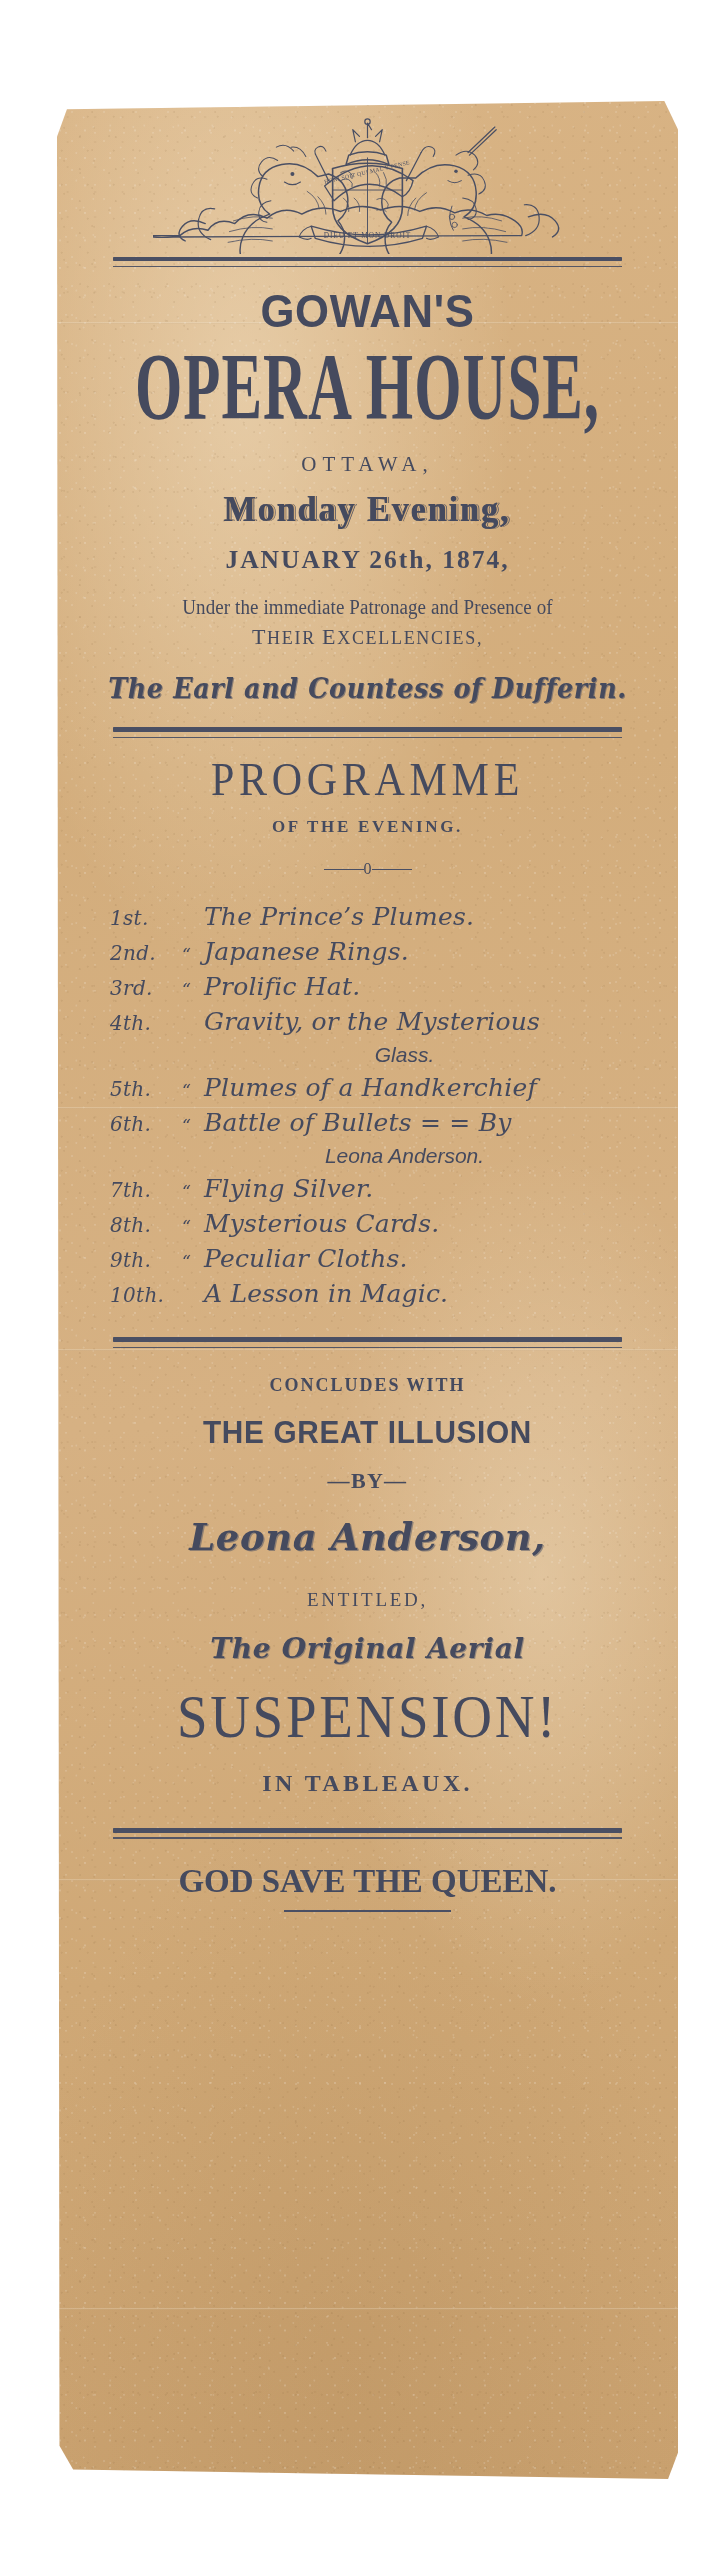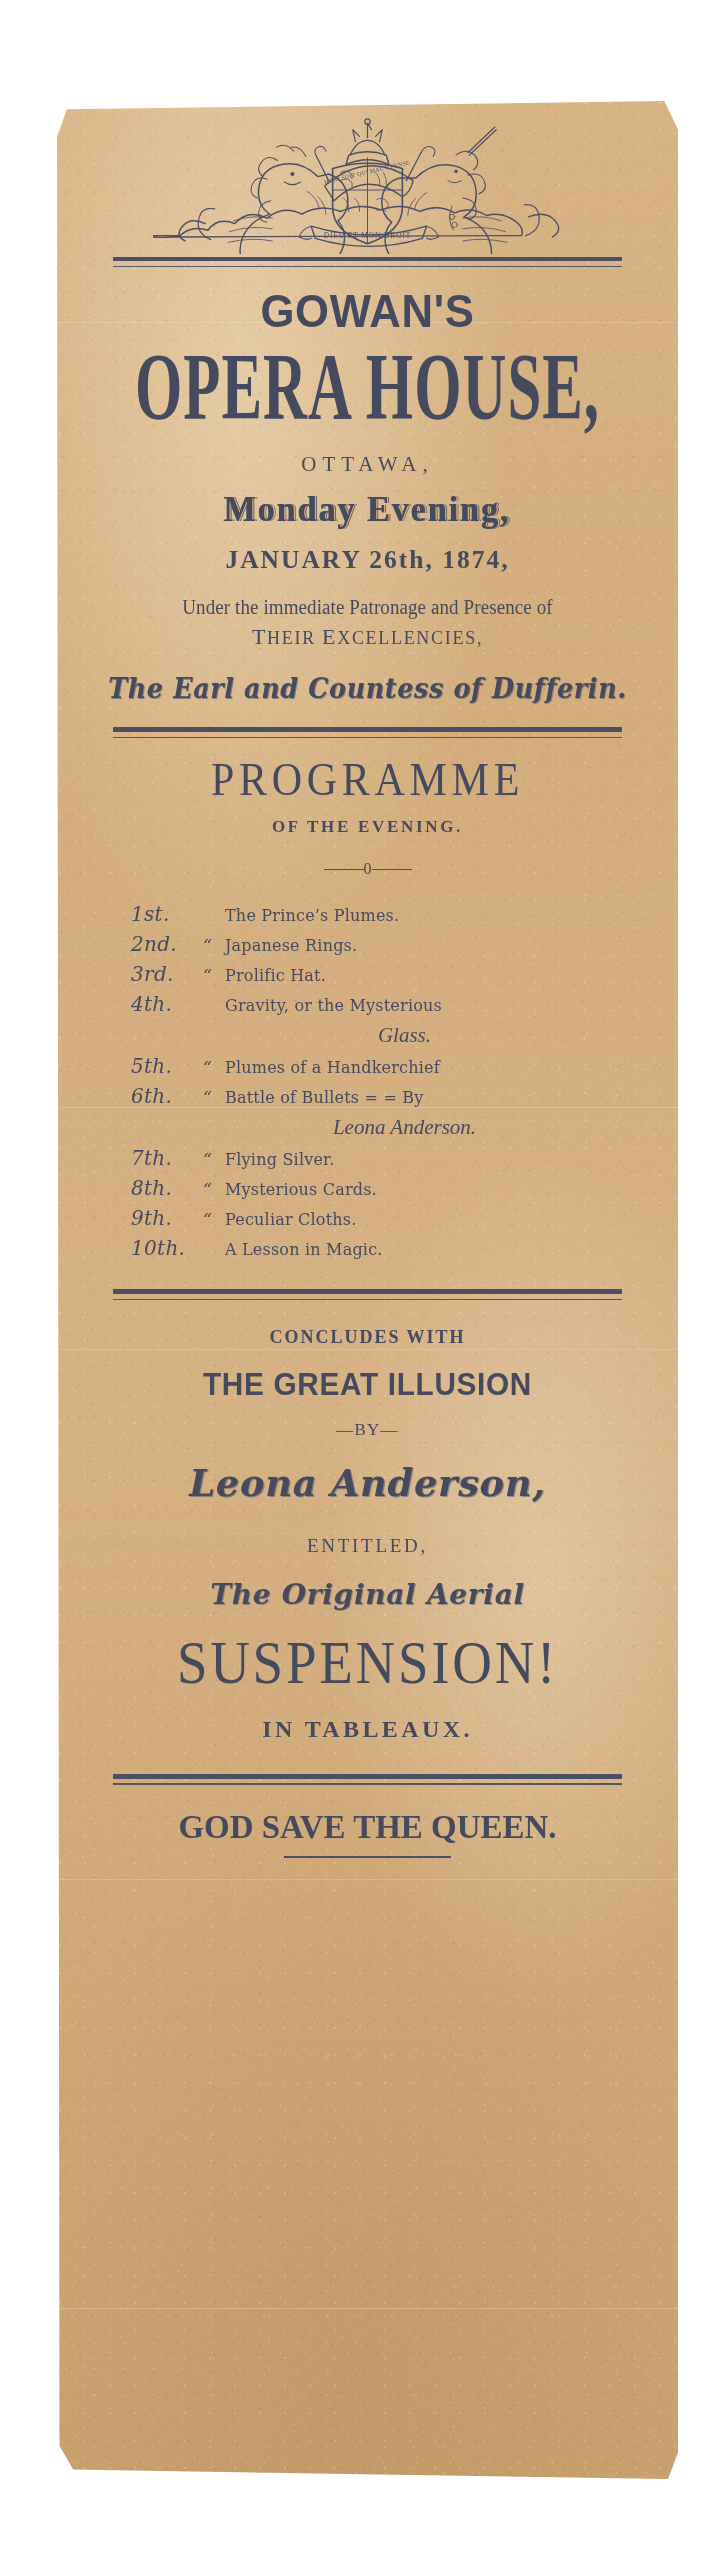--- a/index.html
+++ b/index.html
@@ -120,51 +120,51 @@
     font-family:"Liberation Serif", serif;
     font-weight:bold;font-size:17px;letter-spacing:2.7px;margin-top:17.4px;
   }
   .orn-o{margin-top:23px;font-family:"Liberation Serif", serif;
     font-size:16px;letter-spacing:0;}
   .orn-o .bar{display:inline-block;width:40px;height:1.3px;background:#4a4f63;
     vertical-align:4px;}
 
   
   #proglist{margin-top:24px;font-family:"DejaVu Serif", serif;}
-  .prow{display:flex;align-items:baseline;padding-left:74px;margin-top:6px;}
+  .prow{display:flex;align-items:baseline;padding-left:53px;margin-top:6px;}
   .prow .ord{
     width:59px;flex:0 0 59px;text-align:left;
     font-style:italic;font-size:20px;letter-spacing:0.3px;
   }
   .prow .ditto{
     width:35px;flex:0 0 35px;text-align:center;
     font-style:italic;font-size:17.4px;
   }
   .prow .ttl{
-    font-size:16px;letter-spacing:0.2px;text-align:center;
+    font-style:italic;font-size:25px;letter-spacing:0.2px;text-align:center;
   }
   .pcont{
-    font-family:Liberation Serif, serif;font-style:italic;font-size:21px;
+    font-family:Liberation Sans, sans-serif;font-style:italic;font-size:21px;
     margin-top:6.7px;padding-left:74px;text-align:center;
   }
 
   .sp-rule-2{margin-top:29.5px;}
 
   .concludes{
     font-family:"Liberation Serif", serif;
     font-weight:bold;font-size:18px;letter-spacing:2px;margin-top:27px;
   }
   .greatillusion{
     font-family:"Liberation Sans", sans-serif;
     font-weight:bold;font-size:31px;letter-spacing:0.7px;margin-top:19px;
     transform:scaleX(.96);
   }
   .byline{
     font-family:"Liberation Serif", serif;
-    font-weight:normal;font-size:17px;letter-spacing:1.3px;margin-top:17.4px;
+    font-weight:bold;font-size:22px;letter-spacing:1.3px;margin-top:17.4px;
   }
   .leona{
     font-family:"DejaVu Serif", serif;
     font-weight:bold;font-style:italic;
     font-size:38px;letter-spacing:0.7px;margin-top:20px;
     transform:scaleX(.97);
     text-shadow:1.3px 1.3px 0 rgba(74,79,99,.5);
   }
   .entitled{
     font-family:"Liberation Serif", serif;

